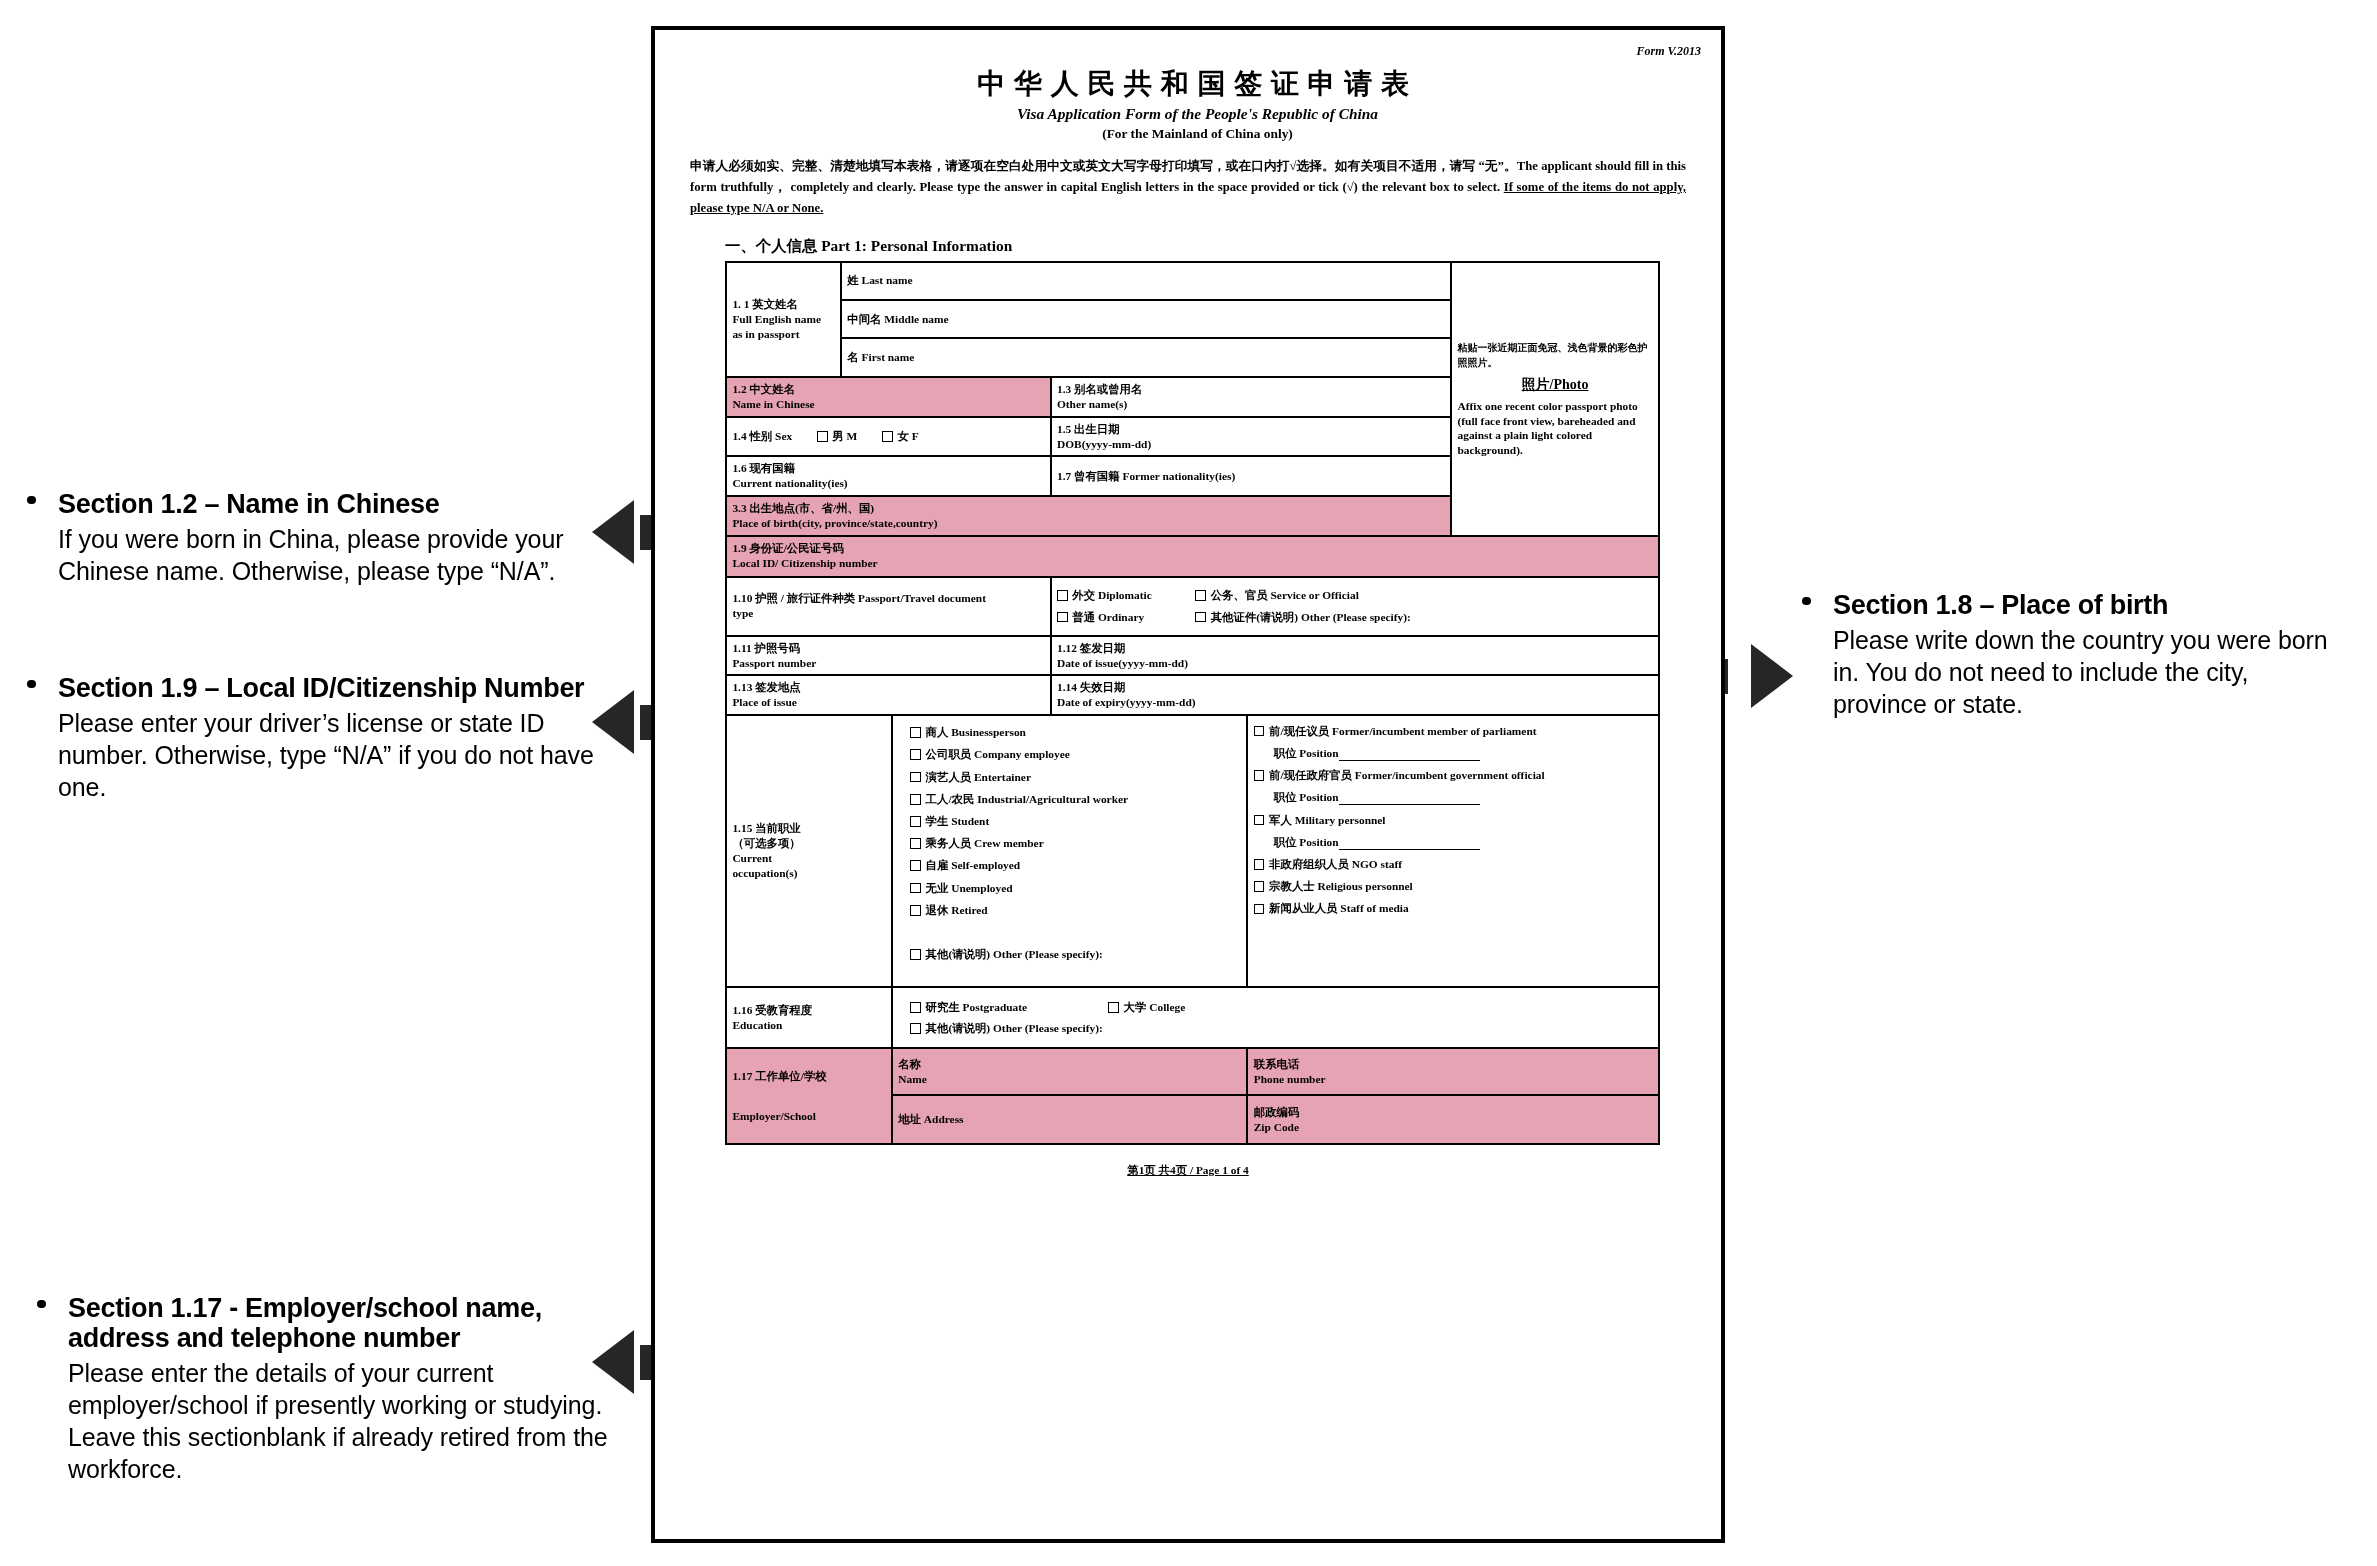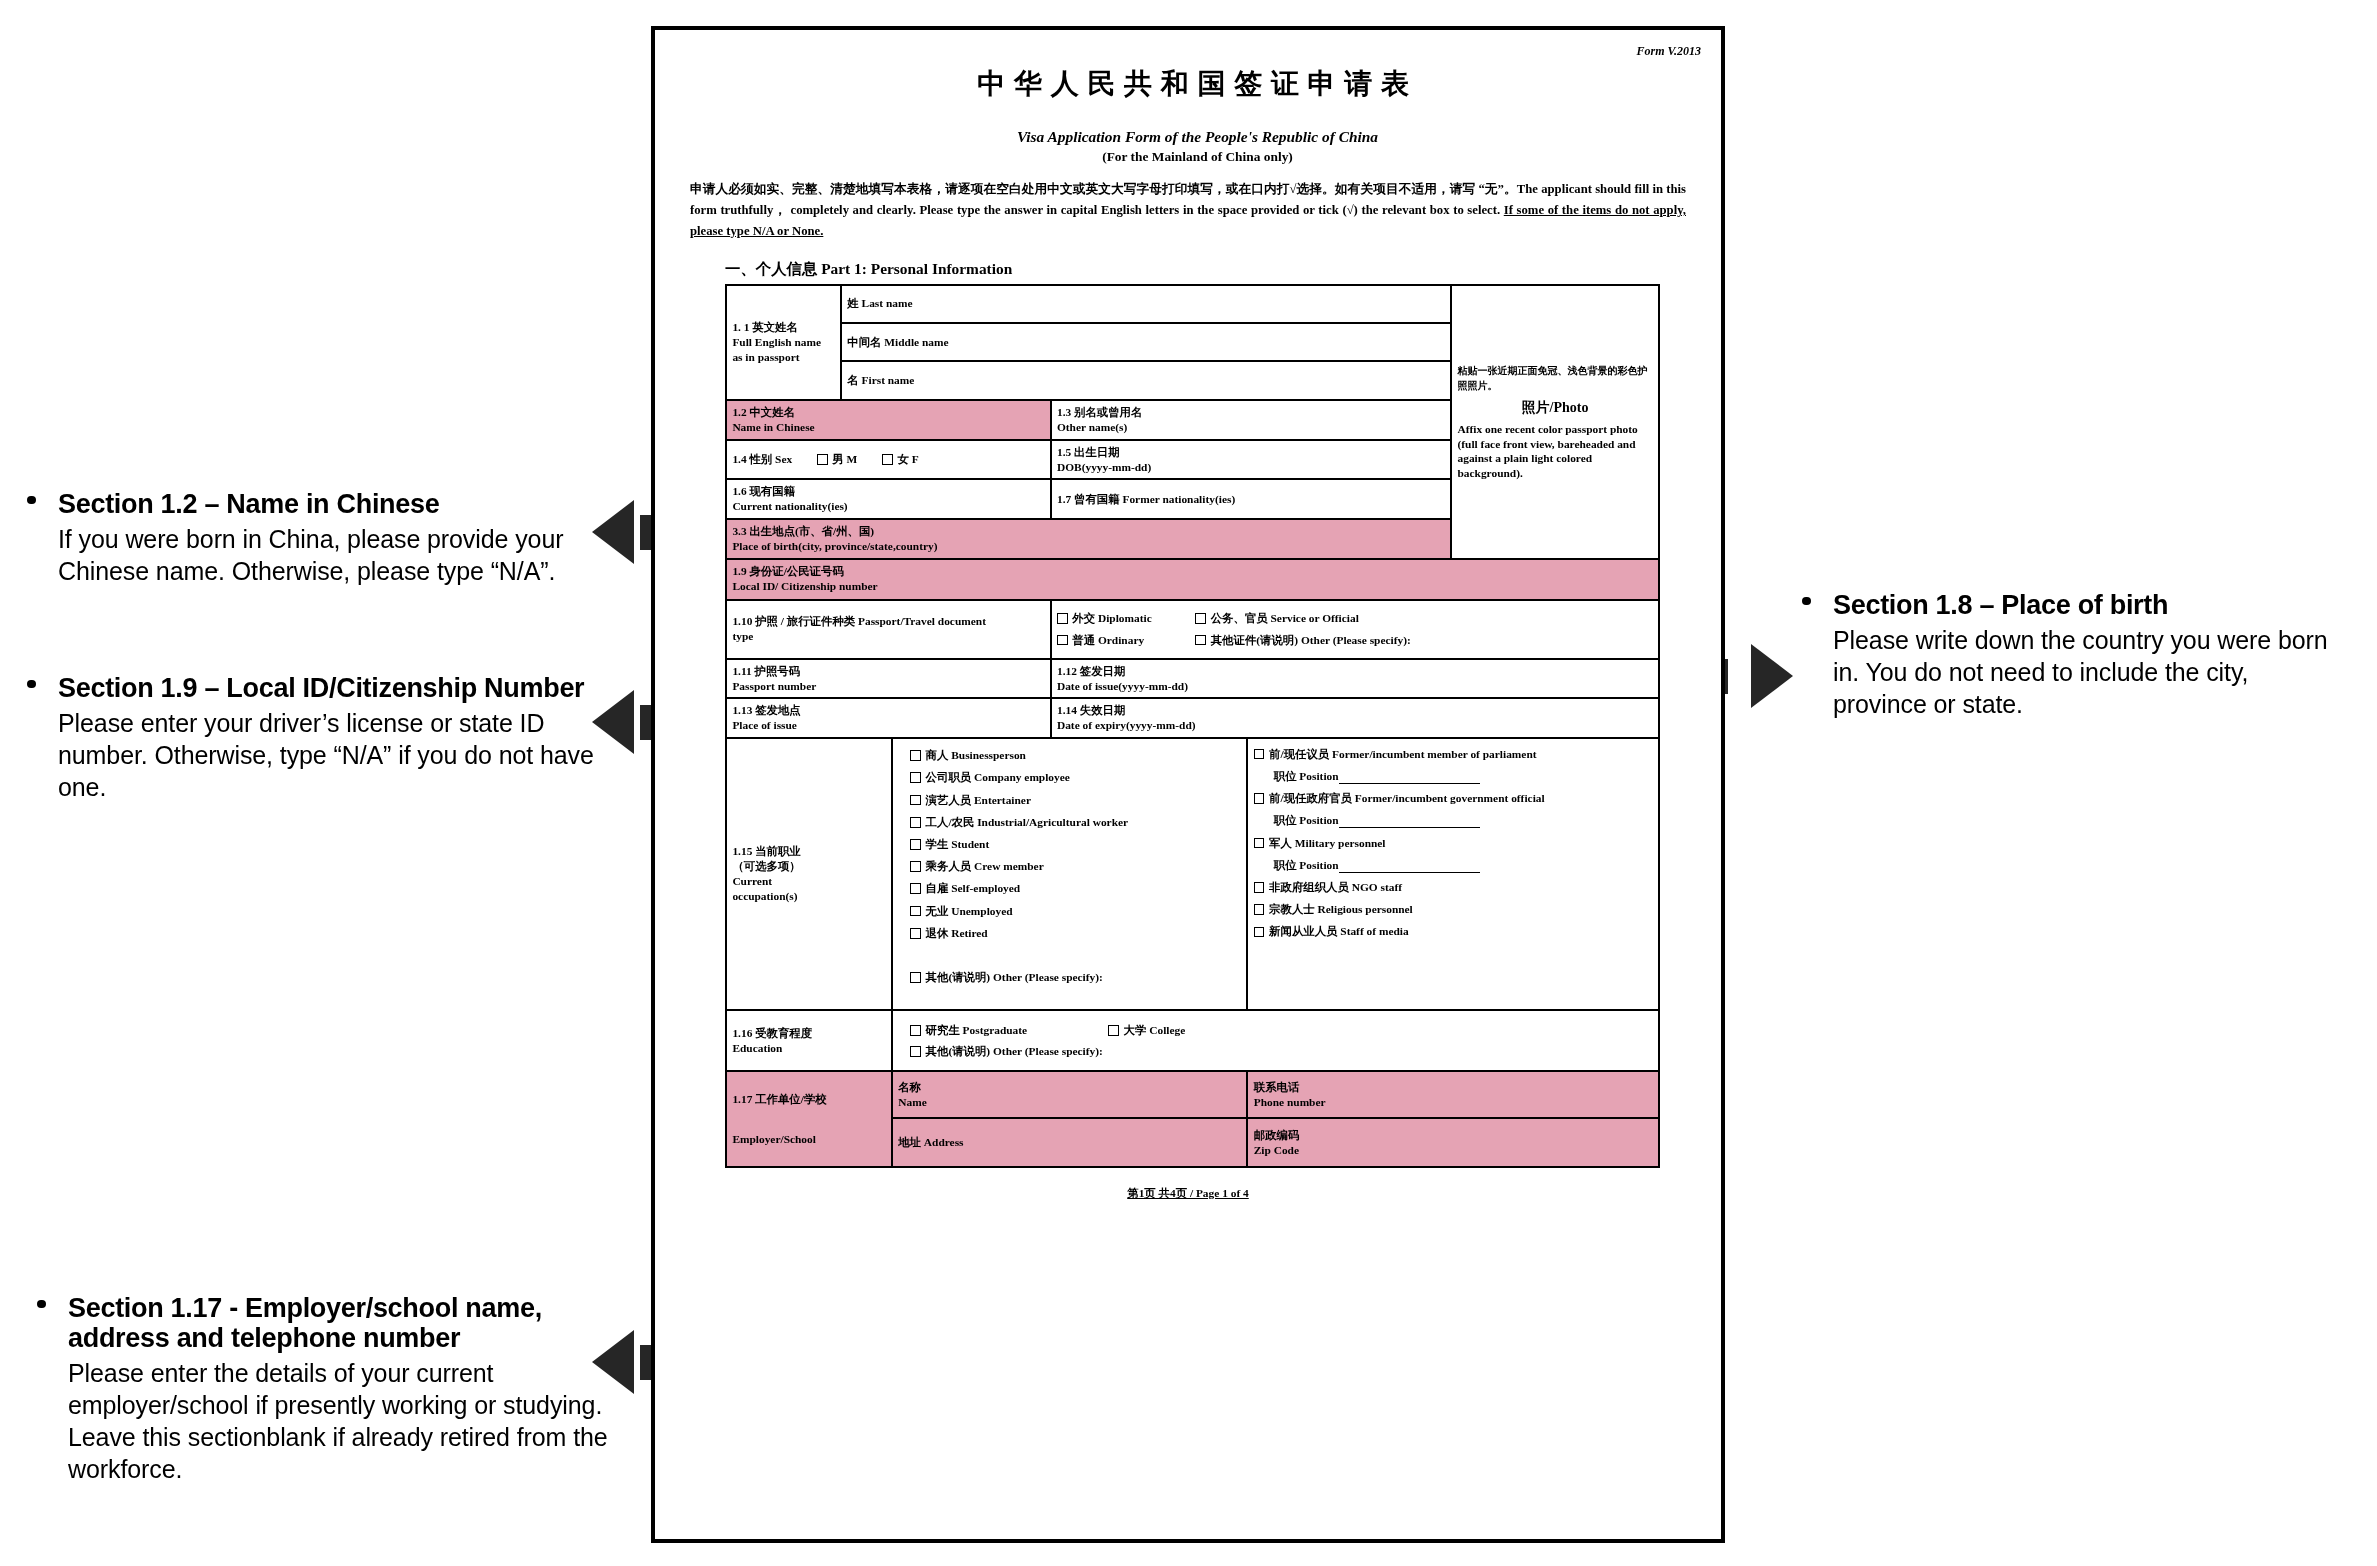--- a/index.html
+++ b/index.html
@@ -53,21 +53,21 @@
   #form-version{
     position:absolute;right:20px;top:14.7px;font-size:12px;font-weight:bold;
     font-style:italic;font-family:"Liberation Serif",serif;
   }
   #doc-title-cn{
     text-align:center;font-size:28px;font-weight:bold;letter-spacing:8.7px;
     margin:35px 0 0 0;font-family:"Liberation Serif",serif;
   }
   #doc-title-en{
     text-align:center;font-size:15.4px;font-weight:bold;font-style:italic;
-    margin:25px 0 0 0;font-family:"Liberation Serif",serif;
+    margin:2px 0 0 0;font-family:"Liberation Serif",serif;
   }
   #doc-subtitle{
     text-align:center;font-size:13.4px;font-weight:bold;margin:3.3px 0 0 0;
     font-family:"Liberation Serif",serif;
   }
   #instructions{
     margin:14.7px 35px 0 35px;font-size:12.7px;font-weight:bold;line-height:1.62;
     text-align:justify;font-family:"Liberation Serif",serif;
   }
   #instructions .u{text-decoration:underline;}
@@ -92,21 +92,21 @@
     display:inline-block;width:8.7px;height:8.7px;border:1px solid #000;
     vertical-align:middle;margin-right:4.7px;margin-bottom:2px;background:#fff;
   }
   .opt{white-space:nowrap;}
   ul.occ{list-style:none;margin:0;padding:0;}
   ul.occ li{margin:0 0 7.4px 0;font-size:11.4px;font-weight:bold;}
   .pos-line{display:inline-block;border-bottom:1.7px solid #000;width:141px;height:10px;
             vertical-align:bottom;}
   .photo-cell{text-align:left;font-size:9.4px;line-height:1.4;padding:6.7px 6.7px;margin-top:32px;}
   .photo-cell .cnline{font-size:10px;line-height:1.5;}
-  .photo-cell .phdr{text-align:center;font-size:14px;
+  .photo-cell .phdr{text-align:center;font-size:14px;text-decoration:underline;
                     margin:6px 0 4.7px 0;}
   .ctr{text-align:left;}
   #page-footer{
     text-align:center;margin-top:17.4px;font-size:11.4px;font-weight:bold;
     text-decoration:underline;font-family:"Liberation Serif",serif;
   }
   .occ-right li{margin-bottom:6px;}
   .ind{display:inline-block;width:19px;}
 </style>
 </head>

